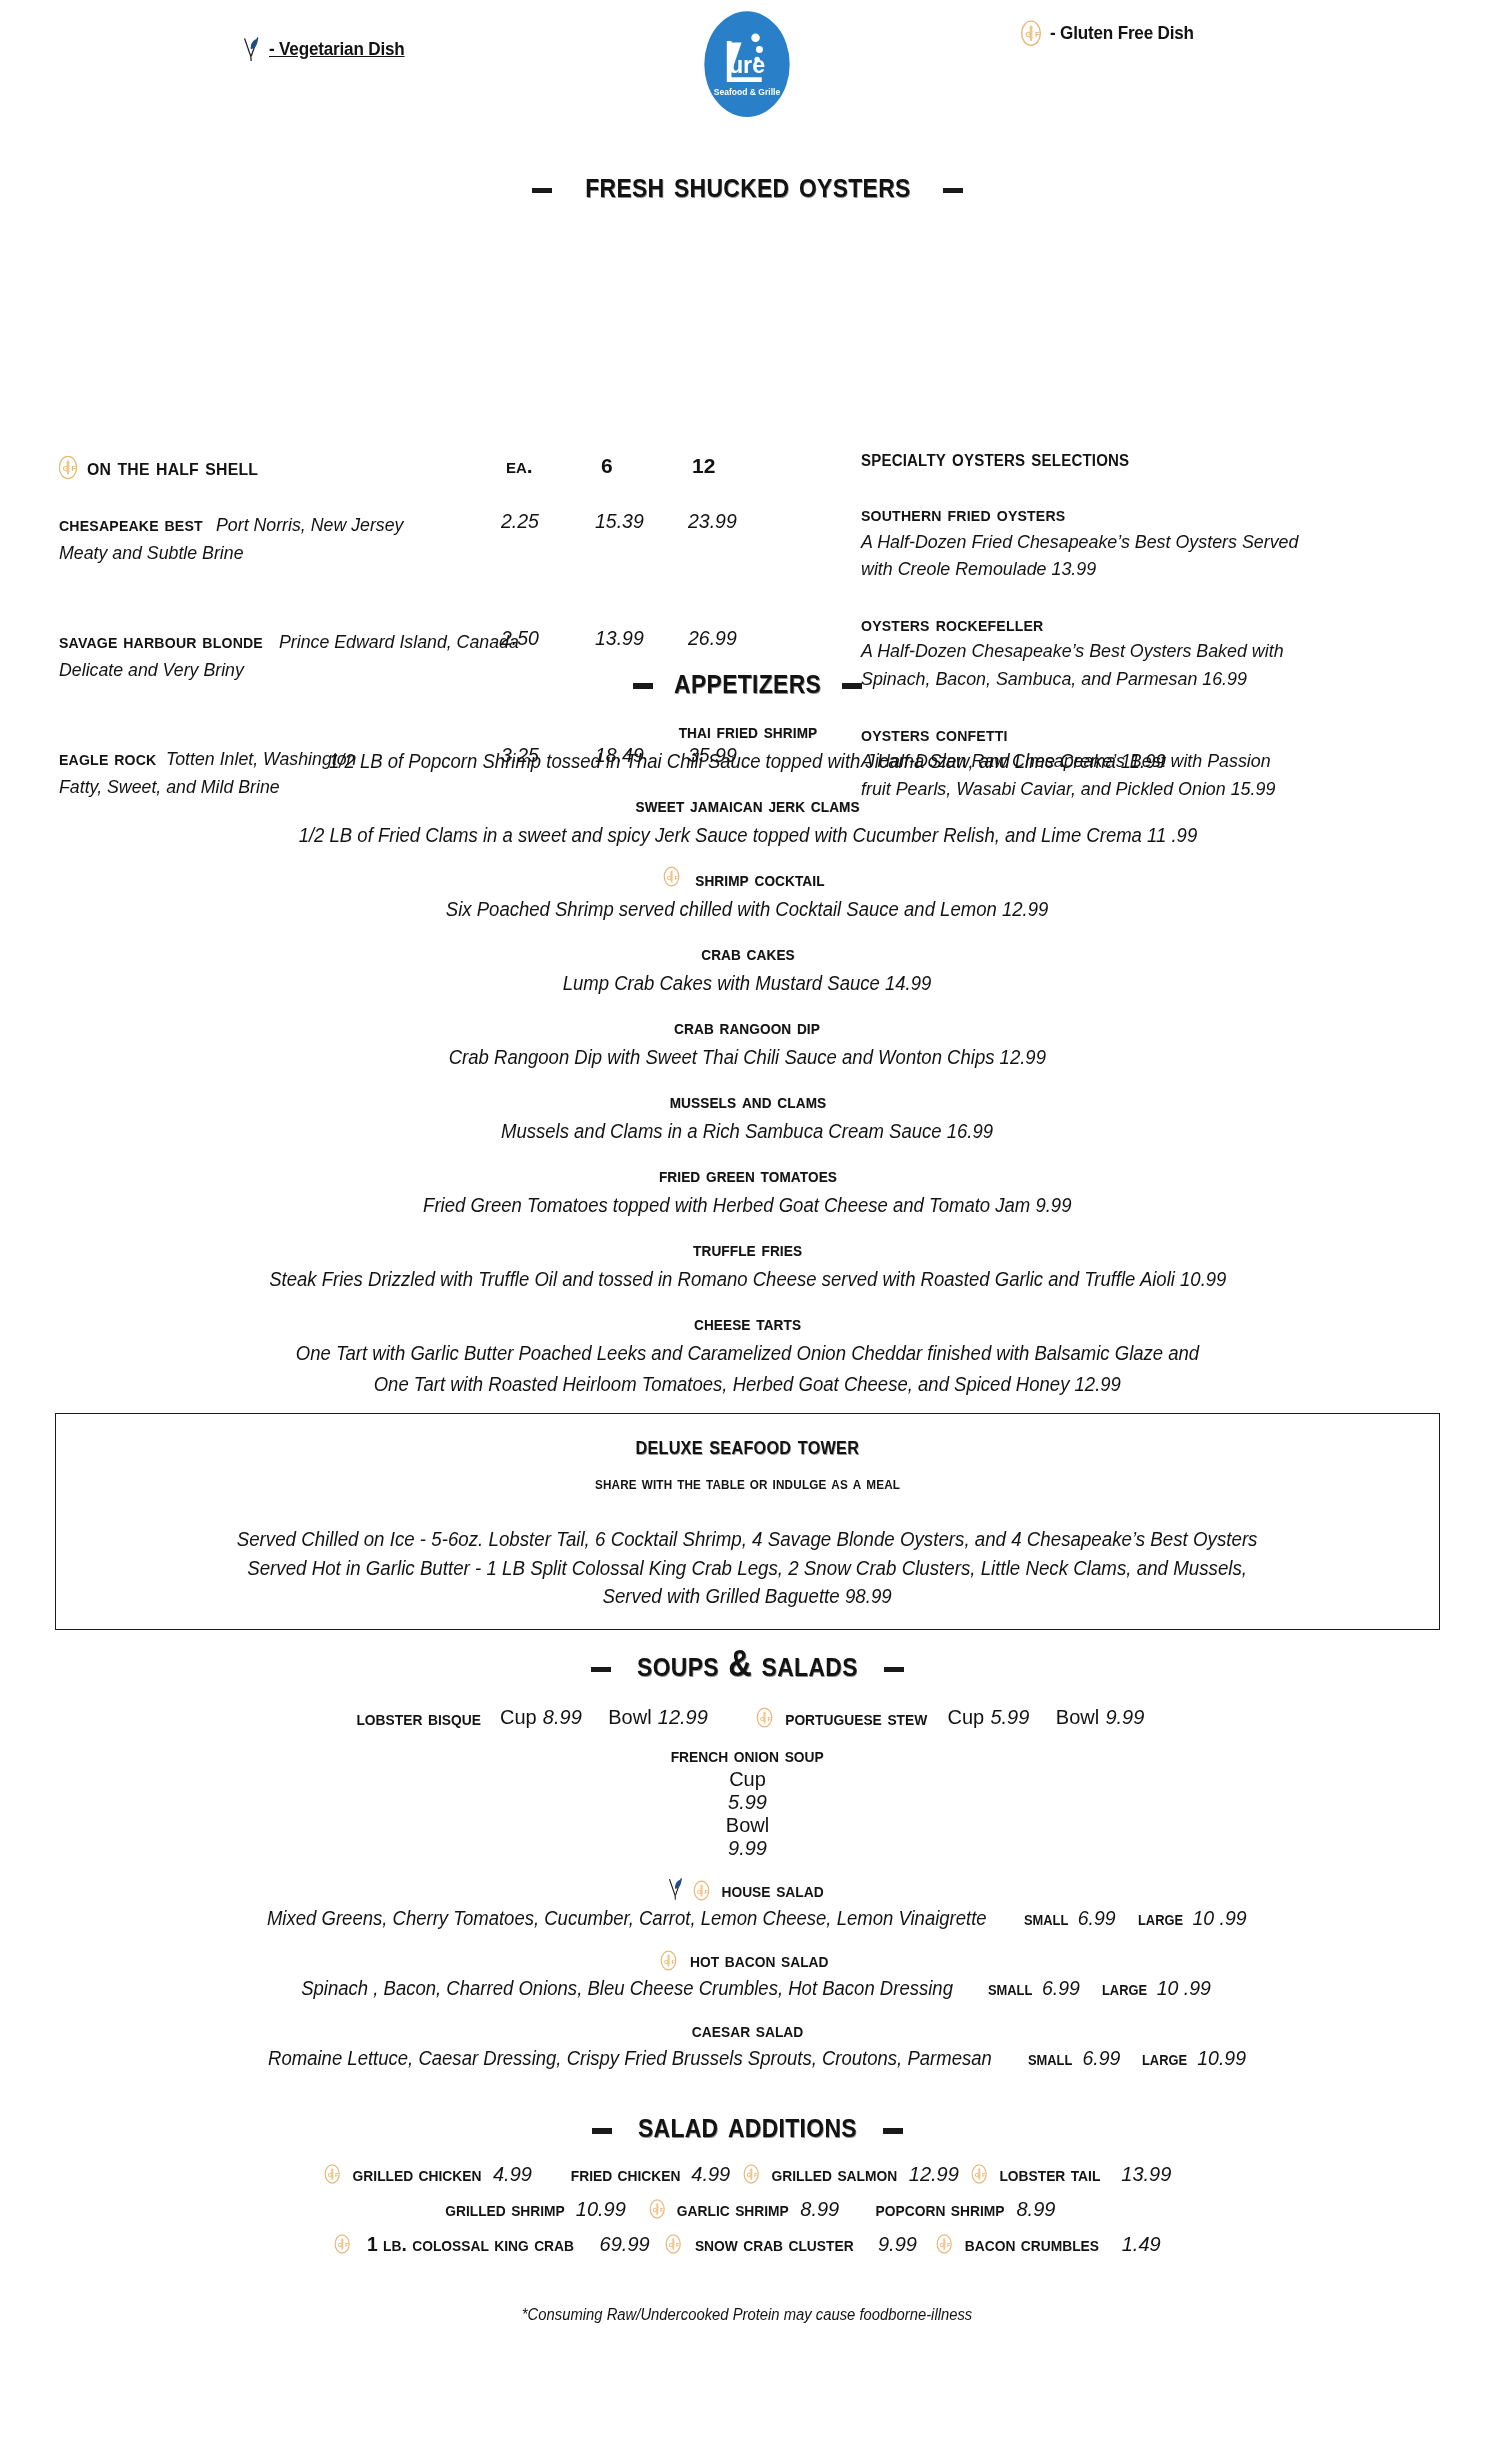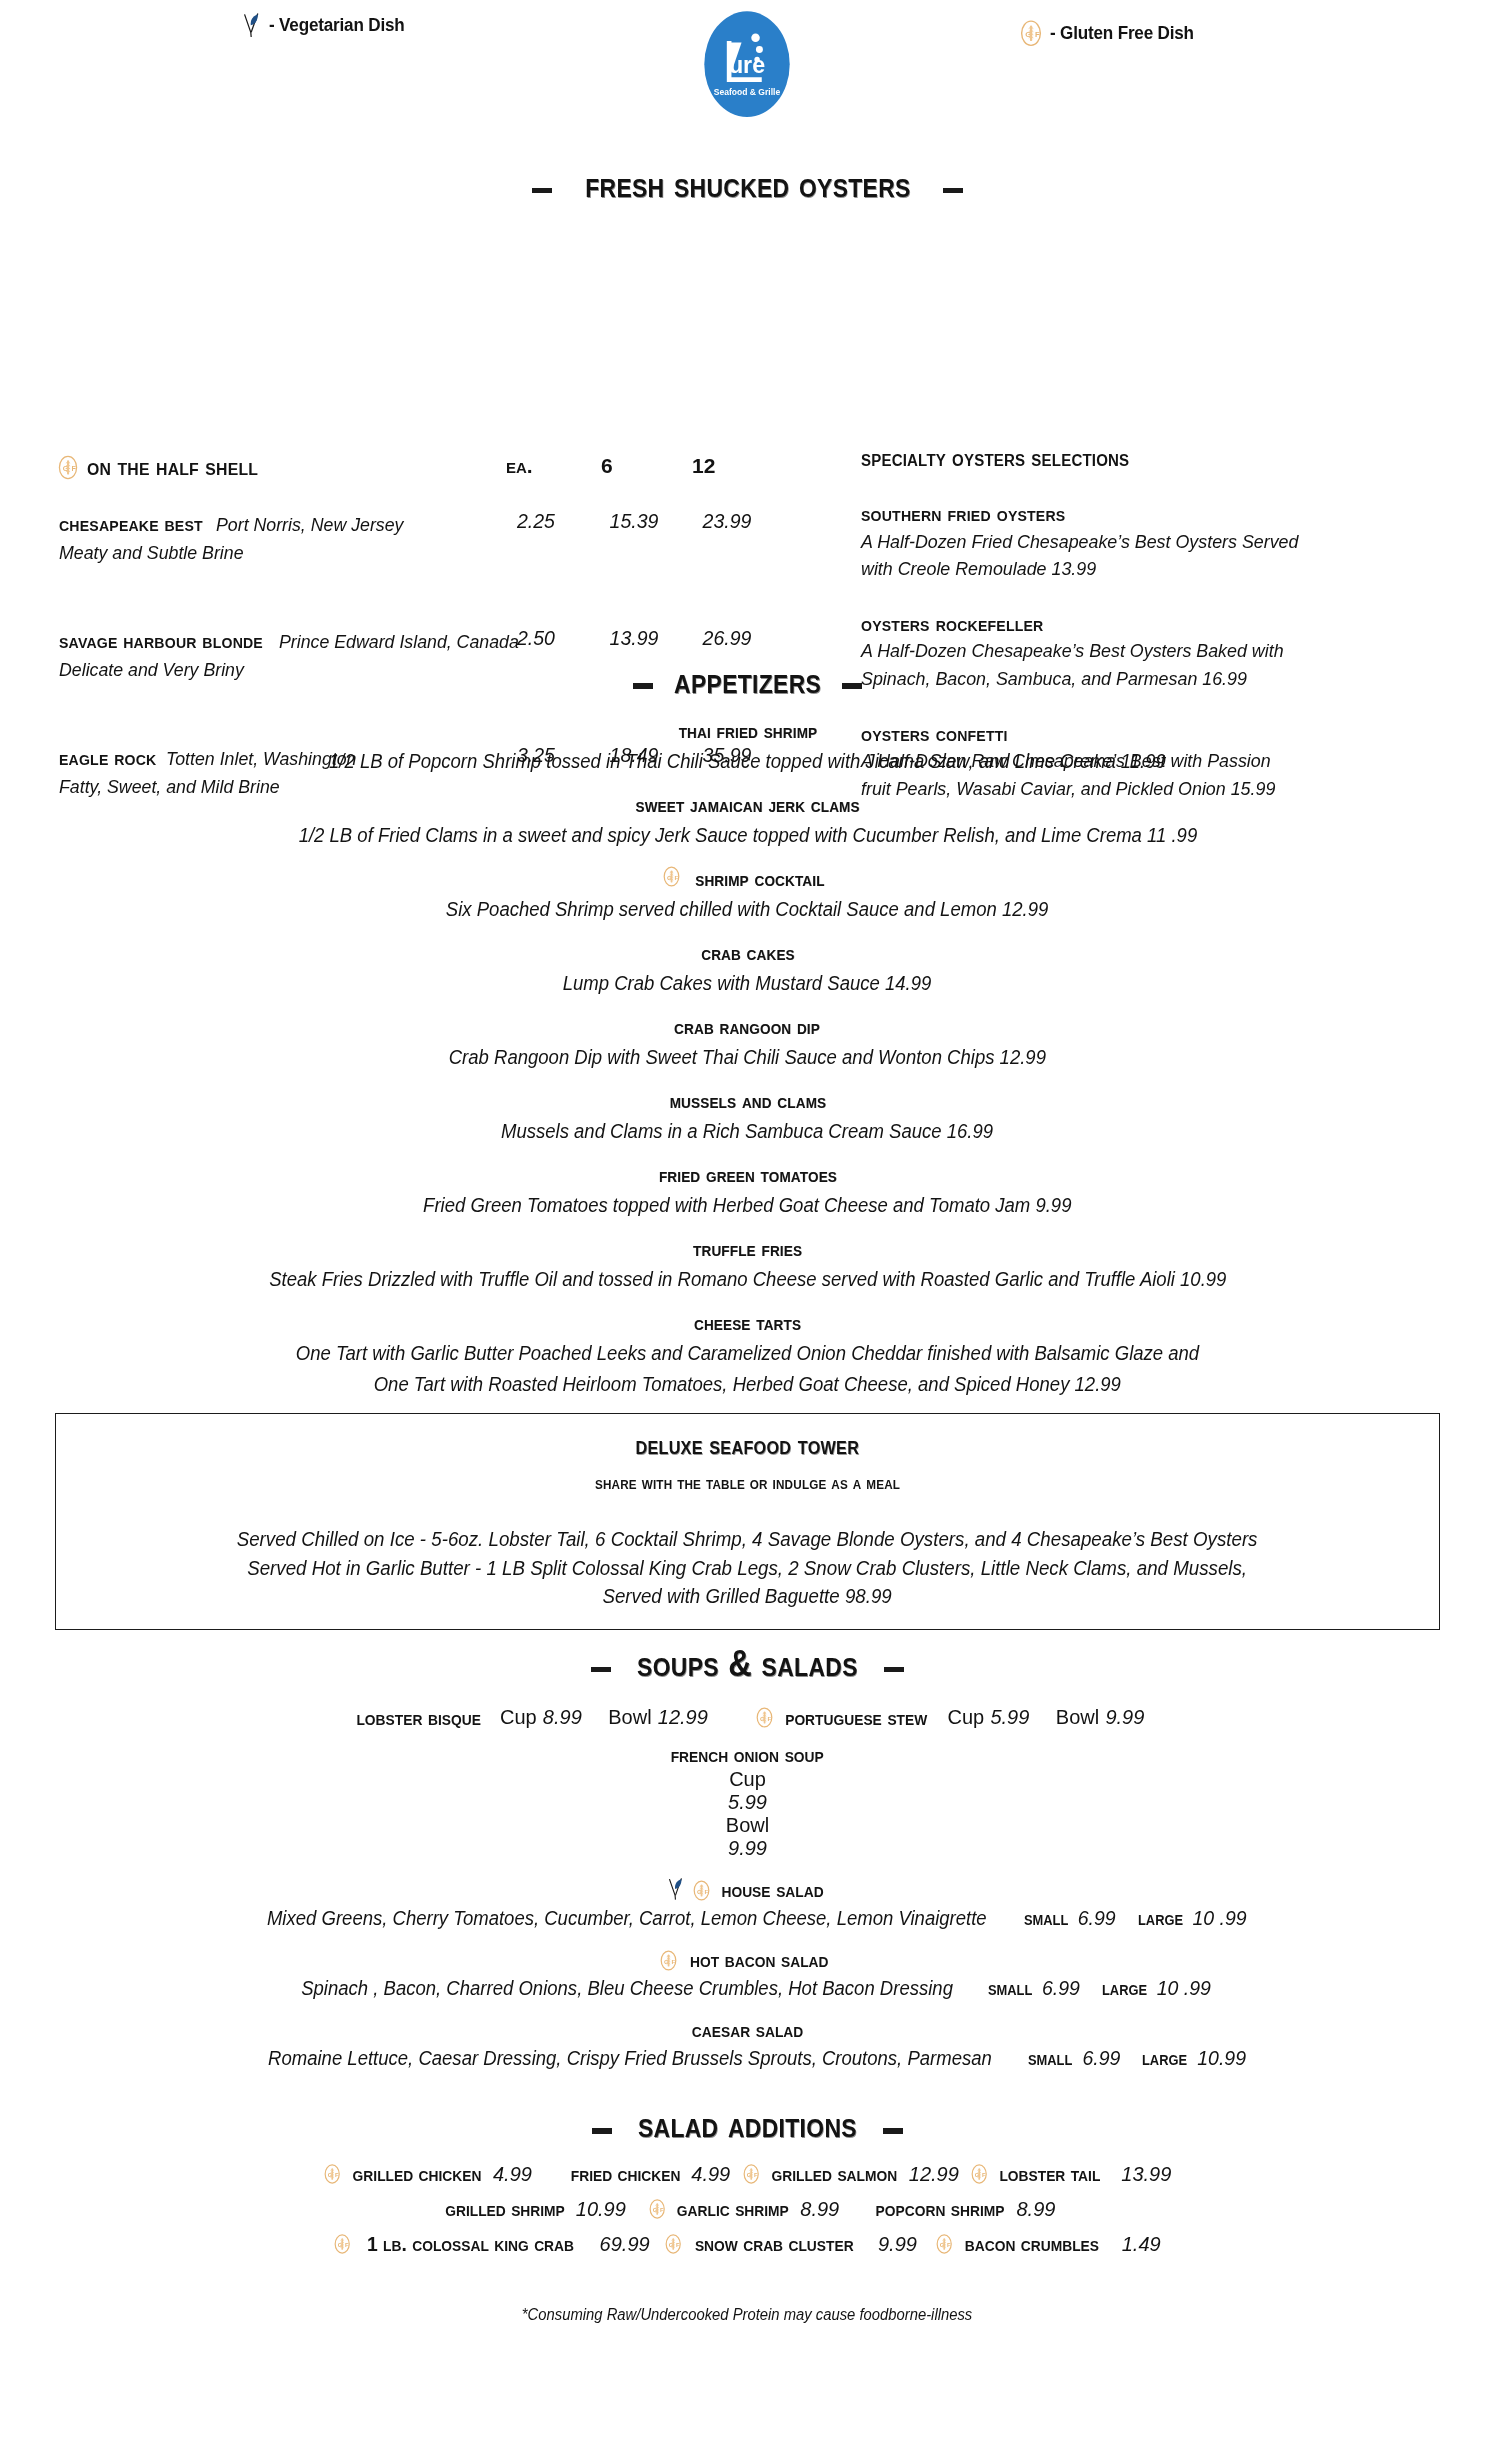--- a/index.html
+++ b/index.html
@@ -11,21 +11,21 @@
     font-family:"Liberation Sans", sans-serif;
     color:#131313;
     overflow:hidden;
     position:relative;
   }
   .page { position:relative; width:1495px; height:2462px; padding:0; }
 
   
   .legend-row { position:relative; height:148px; }
   .legend { position:absolute; display:flex; align-items:center; gap:7.8px; }
-  .legend-veg { left:243px; top:12px; }
+  .legend-veg { left:243px; top:36px;text-decoration:underline; }
   .legend-gf  { left:1020px; top:20px; }
   .legend-text {
     font-size:18px; font-weight:bold;
     font-family:"Liberation Sans",sans-serif;
     letter-spacing:-0.2px;
     transform:scaleX(0.95); transform-origin:left center;
     display:inline-block;
     white-space:nowrap;
   }
   .logo {
@@ -93,21 +93,21 @@
     font-weight:bold; font-variant:small-caps; text-transform:lowercase;
     font-size:21px; letter-spacing:0.2px;
     display:inline-block; transform:scaleX(0.94); transform-origin:left center;
   }
   .oy-desc {
     font-family:"Liberation Sans",sans-serif; font-style:italic;
     font-size:18.7px; line-height:1.36; margin-top:2.3px;
     display:inline-block; transform:scaleX(0.95); transform-origin:left center;
   }
   .oy-prices { position:absolute; top:0px; font-style:italic; font-size:19.5px;
-    font-family:"Liberation Sans",sans-serif;text-align:center; }
+    font-family:"Liberation Sans",sans-serif; }
   .p-ea { left:442px; width:70px; }
   .p-6  { left:536px; width:78px; }
   .p-12 { left:629px; width:78px; }
 
   .spec-col { position:absolute; left:861px; top:224px; width:615px; }
   .spec-title {
     font-family:"Liberation Sans Narrow","Liberation Sans",sans-serif;
     font-weight:bold; font-variant:small-caps; text-transform:lowercase;
     font-size:22.6px; letter-spacing:0.2px;
     display:inline-block; transform:scaleX(0.94); transform-origin:left center;

